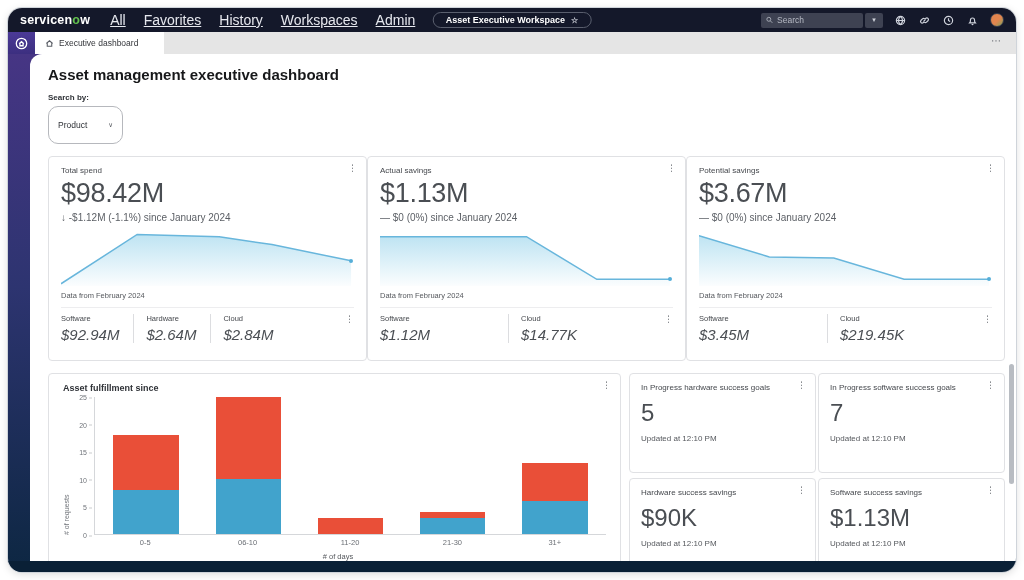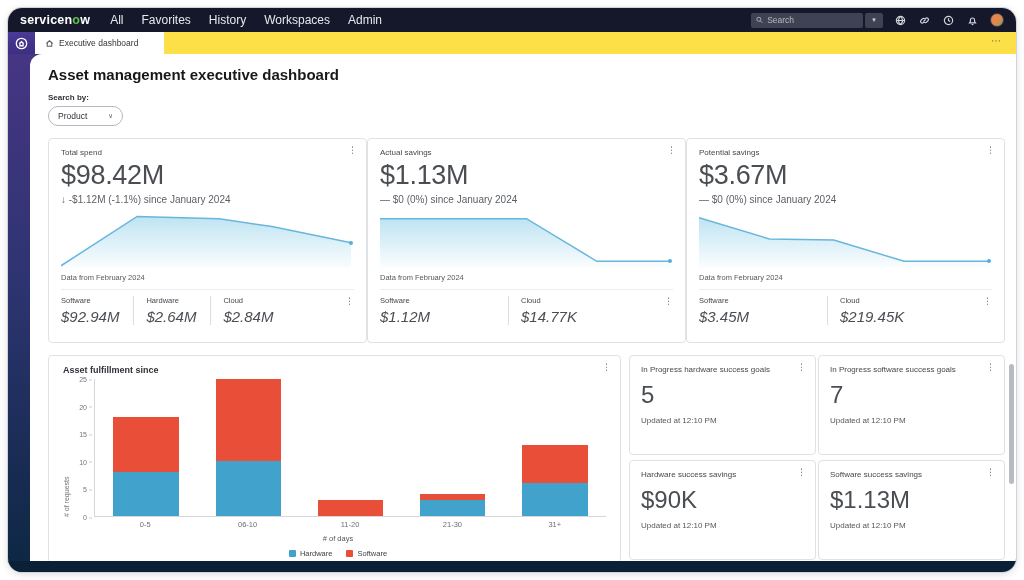--- a/index.html
+++ b/index.html
@@ -5,53 +5,53 @@
   * { margin:0; padding:0; box-sizing:border-box; }
   html,body { width:1024px; height:580px; background:#fff; font-family:"Liberation Sans", sans-serif; }
   .screen { position:absolute; inset:8px; border-radius:14px; overflow:hidden; background:#fff;
             box-shadow:0 0 0 1px #cfd4da, 0 2px 8px rgba(0,0,0,.15); display:flex; flex-direction:column; }
 
   
   .navbar { height:24px; background:#14182a; display:flex; align-items:center; padding:0 12px; position:relative; flex:0 0 auto; }
   .logo { color:#fff; font-weight:bold; font-size:12.5px; letter-spacing:.2px; }
   .logo .green { color:#63c14e; }
   .nav-items { display:flex; margin-left:20px; gap:18px; }
-  .nav-item { color:#e6e8ee; font-size:12px; cursor:pointer; }
+  .nav-item { color:#e6e8ee; font-size:14px; cursor:pointer;text-decoration:underline; }
   .ws-pill { position:absolute; left:50%; transform:translateX(-50%); border:1px solid #5a5f6e; border-radius:10px;
              color:#fff; font-size:9px; font-weight:bold; padding:2px 12px; display:flex; gap:6px; align-items:center; white-space:nowrap; }
   .ws-pill .star { font-size:8px; color:#cfd2da; }
   .nav-right { margin-left:auto; display:flex; align-items:center; gap:11px; }
   .search-wrap { display:flex; gap:2px; align-items:center; }
-  .search-box { width:112px; height:15px; background:#3e4252; border-radius:2px; display:flex; align-items:center; padding:0 5px; gap:4px; }
+  .search-box { width:102px; height:15px; background:#3e4252; border-radius:2px; display:flex; align-items:center; padding:0 5px; gap:4px; }
   .search-box input { background:transparent; border:none; outline:none; color:#c3c6cf; font-size:8.5px; width:100%; font-family:"Liberation Sans",sans-serif; }
   .search-box input::placeholder { color:#b6bac4; }
   .search-caret { width:18px; height:15px; background:#3e4252; border-radius:2px; color:#cfd2da; font-size:7px;
                   display:flex; align-items:center; justify-content:center; }
   .nav-ico { width:13px; height:13px; display:flex; align-items:center; justify-content:center; }
   .nav-ico svg { stroke:#cfd3dc; fill:none; stroke-width:1.3; }
   .avatar { width:14px; height:14px; border-radius:50%; background:linear-gradient(135deg,#e2854f 55%,#7fa35c); border:1px solid #3a3f4e; }
 
   
-  .tabstrip { height:22px; background:#fde047; display:flex; align-items:stretch; flex:0 0 auto; position:relative; }
+  .tabstrip { height:22px; background:#e5e5e5; display:flex; align-items:stretch; flex:0 0 auto; position:relative; }
   .home-btn { width:27px; background:linear-gradient(180deg,#4b3a97,#3c2f80); display:flex; align-items:center; justify-content:center; }
   .home-btn svg { stroke:#fff; fill:none; stroke-width:1.4; }
   .tab-active { background:#fff; display:flex; align-items:center; gap:5px; padding:0 26px 0 10px; font-size:8.5px; color:#34363b; }
   .tab-active svg { stroke:#5a5e66; fill:none; stroke-width:1.2; }
   .tab-overflow { position:absolute; right:14px; top:3px; color:#6b6f76; font-size:10px; letter-spacing:1px; }
 
   
   .body-wrap { flex:1; position:relative; background:linear-gradient(180deg,#463584 0%,#2d3470 45%,#0d2742 100%); overflow:hidden; }
   .panel { position:absolute; left:22px; right:0; top:0; bottom:0; background:#fff; border-top-left-radius:12px;
            overflow:hidden; padding:10px 18px 0 10px; }
   .bottom-strip { position:absolute; left:0; right:0; bottom:0; height:11px; background:#0a2036; z-index:6; }
 
   h1 { font-size:15px; color:#17181a; margin:2px 0 10px 8px; }
   .filter-label { font-size:8px; font-weight:bold; color:#2f3237; margin-left:8px; }
   .filter-pill { display:inline-flex; align-items:center; gap:21px; margin:4px 0 0 8px; border:1px solid #b6b8bd; border-radius:10px;
-                 padding:4px 9px; font-size:8.5px; color:#2f3237; cursor:pointer; }
+                 padding:13px 9px; font-size:8.5px; color:#2f3237; cursor:pointer; }
   .filter-pill .chev { font-size:6.5px; color:#55585e; }
 
   
   .kpi-row { display:flex; gap:0; margin:12px 0 0 8px; width:957px; }
   .card { background:#fff; border:1px solid #e0e1e4; border-radius:4px; }
   .kpi { flex:1; padding:9px 12px 8px; height:205px; position:relative; display:flex; flex-direction:column; }
   .card-title { font-size:8px; color:#45484d; }
   .kebab { position:absolute; top:7px; right:9px; color:#5a5e64; font-size:9px; cursor:pointer; line-height:1; }
   .kpi-value { font-size:27px; font-weight:300; color:#4a4e53; letter-spacing:-.3px; margin-top:3px; }
   .kpi-delta { font-size:10px; color:#5b5f65; margin-top:3px; }
@@ -104,20 +104,24 @@
 <div class="screen">
 
   <div class="navbar">
     <div class="logo"><span>servicen</span><span class="green">o</span><span>w</span></div>
     <div class="nav-items">
       <span class="nav-item">All</span>
       <span class="nav-item">Favorites</span>
       <span class="nav-item">History</span>
       <span class="nav-item">Workspaces</span>
       <span class="nav-item">Admin</span>
+    </div>
+    <div class="ws-pill">
+      <span>Asset Executive Workspace</span>
+      <span class="star">☆</span>
     </div>
     <div class="nav-right">
       <div class="search-wrap">
         <div class="search-box">
           <svg width="8" height="8" viewBox="0 0 10 10">
               <circle cx="4" cy="4" r="2.8" stroke="#b6bac4" fill="none" stroke-width="1.2"></circle>
               <line x1="6.2" y1="6.2" x2="9" y2="9" stroke="#b6bac4" stroke-width="1.2"></line>
             </svg>
           <input placeholder="Search" style="">
         </div>

